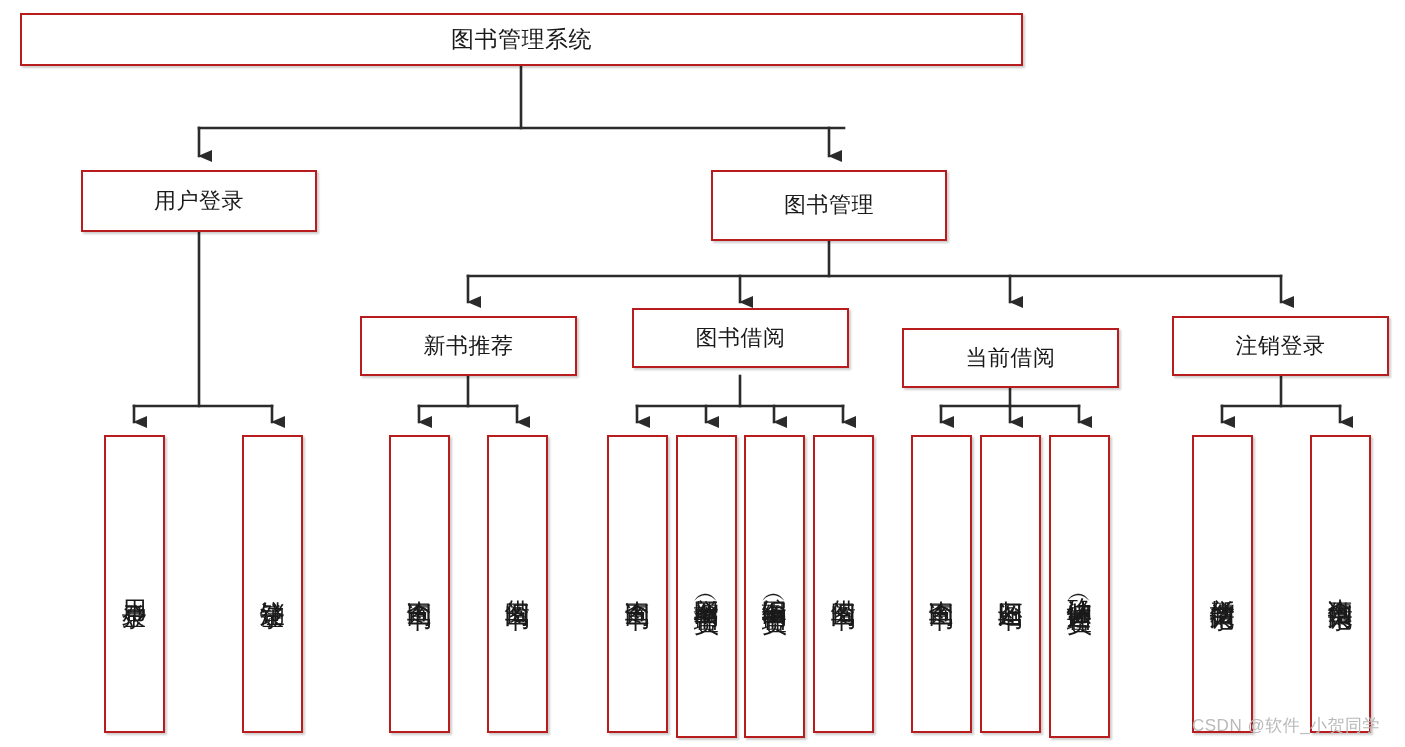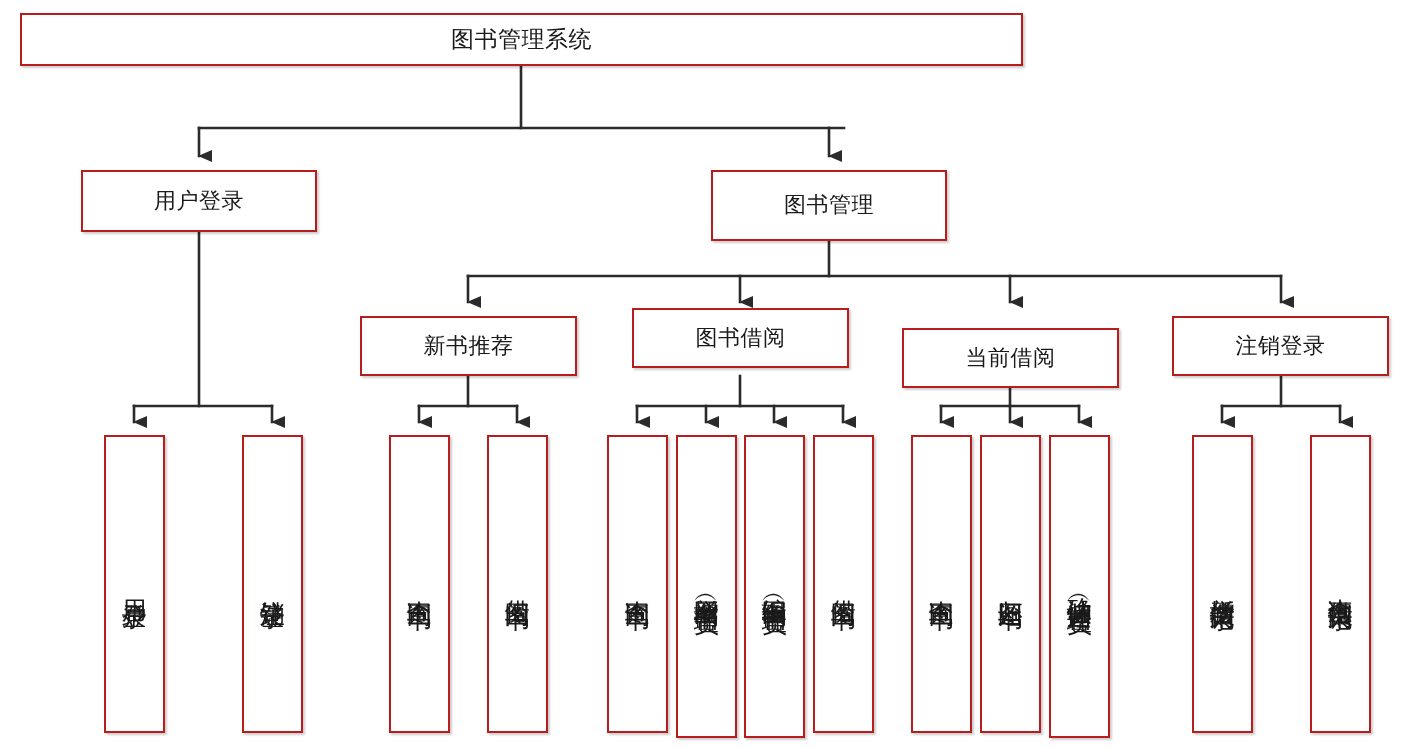--- a/index.html
+++ b/index.html
@@ -197,14 +197,15 @@
   </div>
 
   <div class="node v" style="left:1192px; top:435px; width:61px; height:298px;">
     <span class="label">新增借阅记录</span>
   </div>
 
   <div class="node v" style="left:1310px; top:435px; width:61px; height:298px;">
     <span class="label">查询借阅记录</span>
   </div>
 
+  <div class="watermark" style="left:1192px; top:714px;">CSDN @软件_小贺同学</div>
 
 </div>
 
 </body></html>

